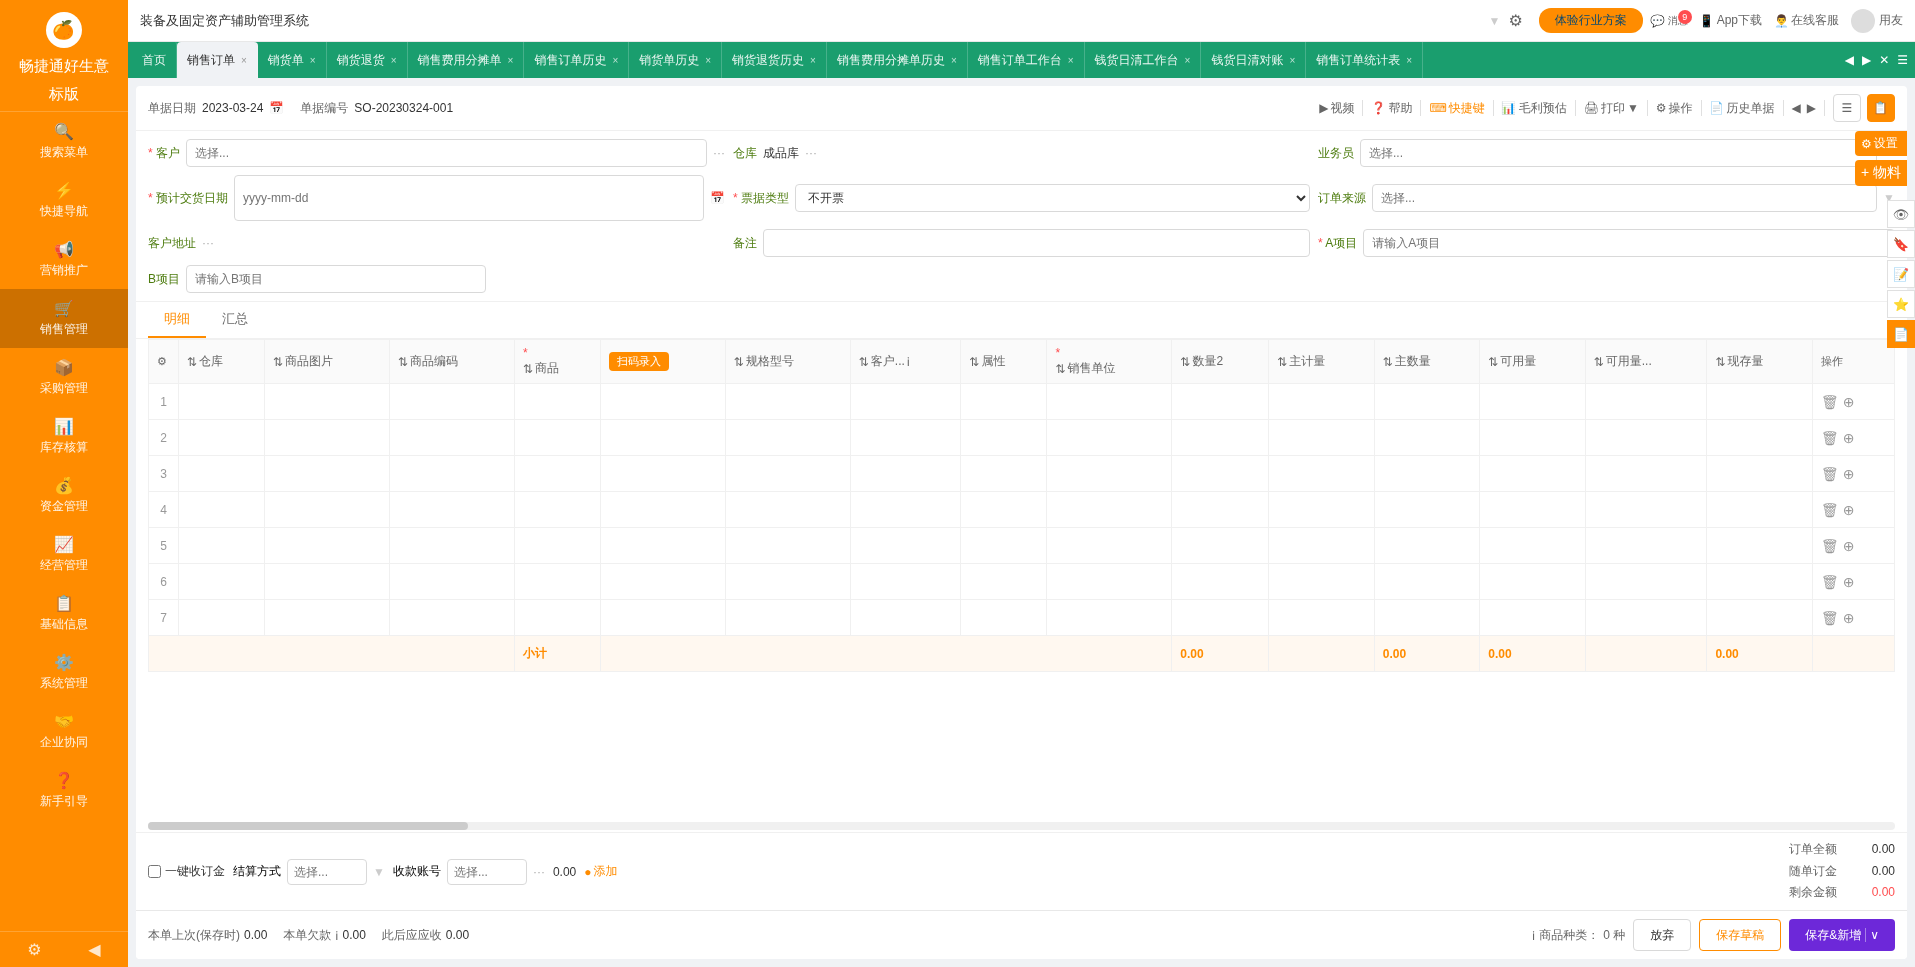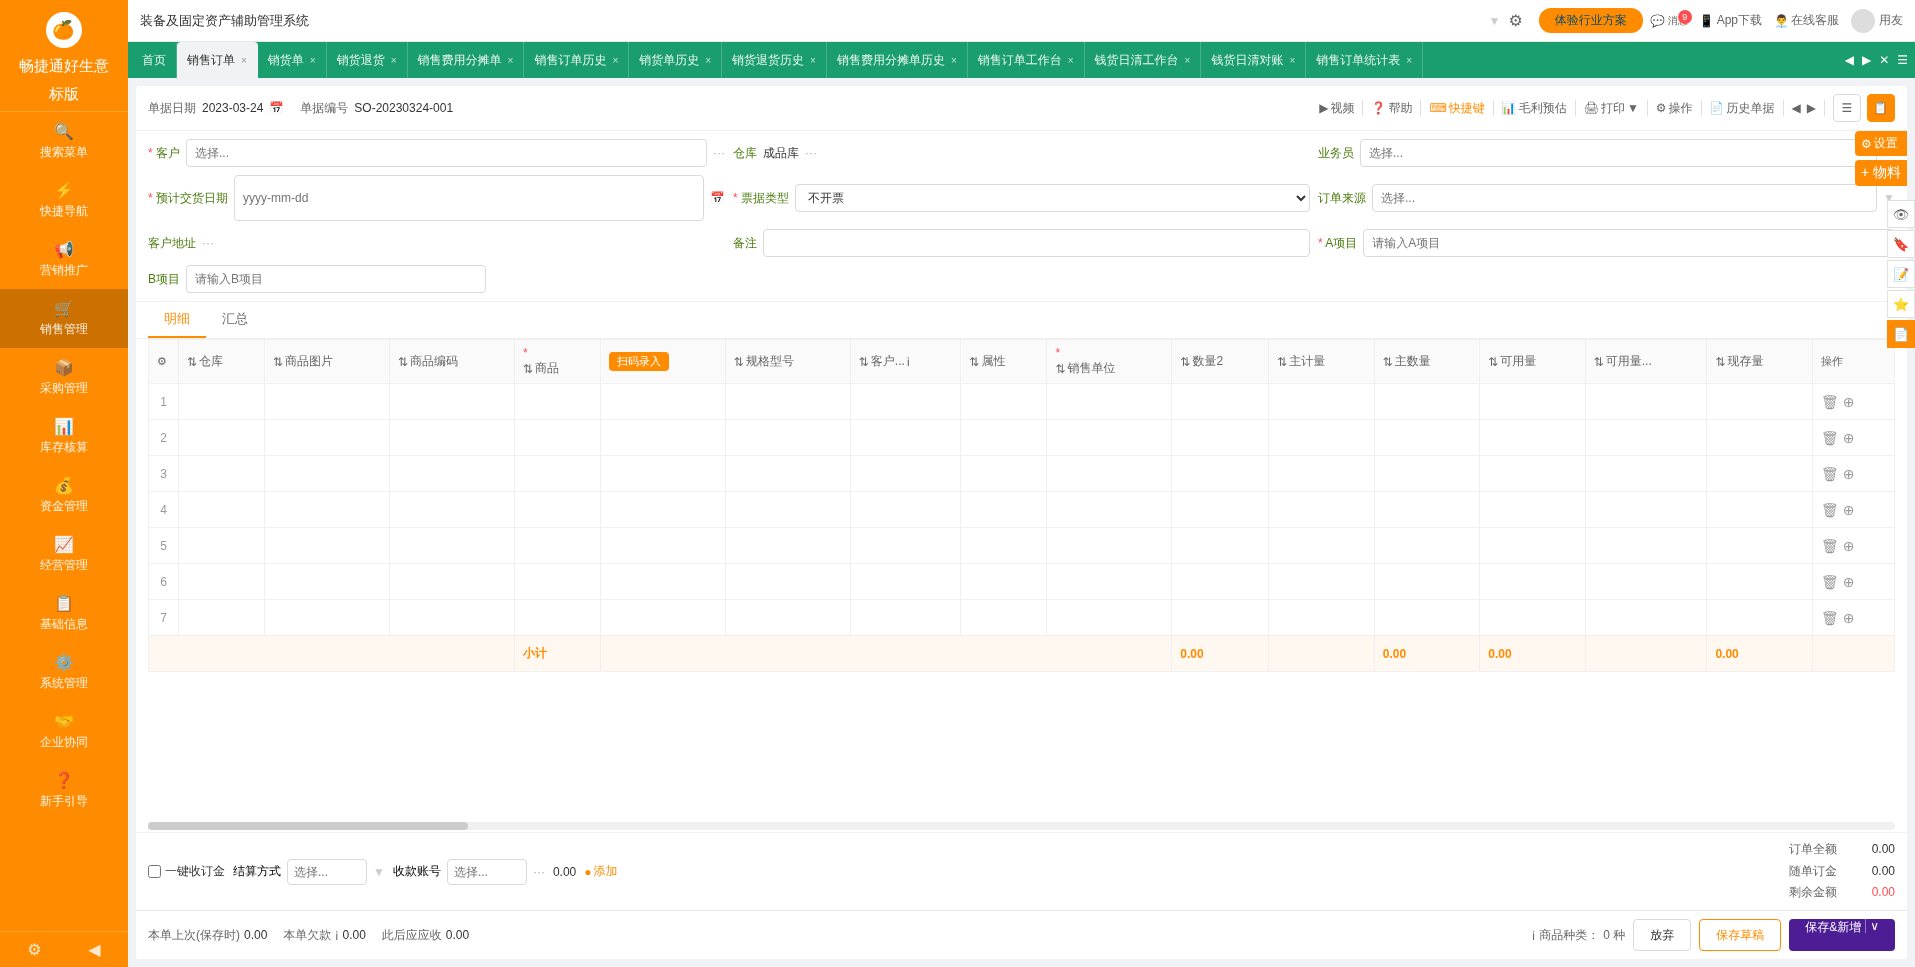--- a/index.html
+++ b/index.html
@@ -423,24 +423,24 @@
       border-radius: 4px;
       background: white;
       color: #ff8c00;
       cursor: pointer;
     }
     .btn-save-new {
       height: 32px;
       padding: 0 16px;
       border: none;
       border-radius: 4px;
-      background: #4c1d95;
+      background: #6d28d9;
       color: white;
       cursor: pointer;
-      display: flex; align-items: flex-start; gap: 0;
+      display: flex; align-items: center; gap: 0;
     }
     .btn-save-new-arrow {
       border-left: 1px solid rgba(255,255,255,0.4);
       padding-left: 4px;
       margin-left: 4px;
     }
 
     .scrollbar-track {
       height: 8px;
       background: #f0f0f0;

